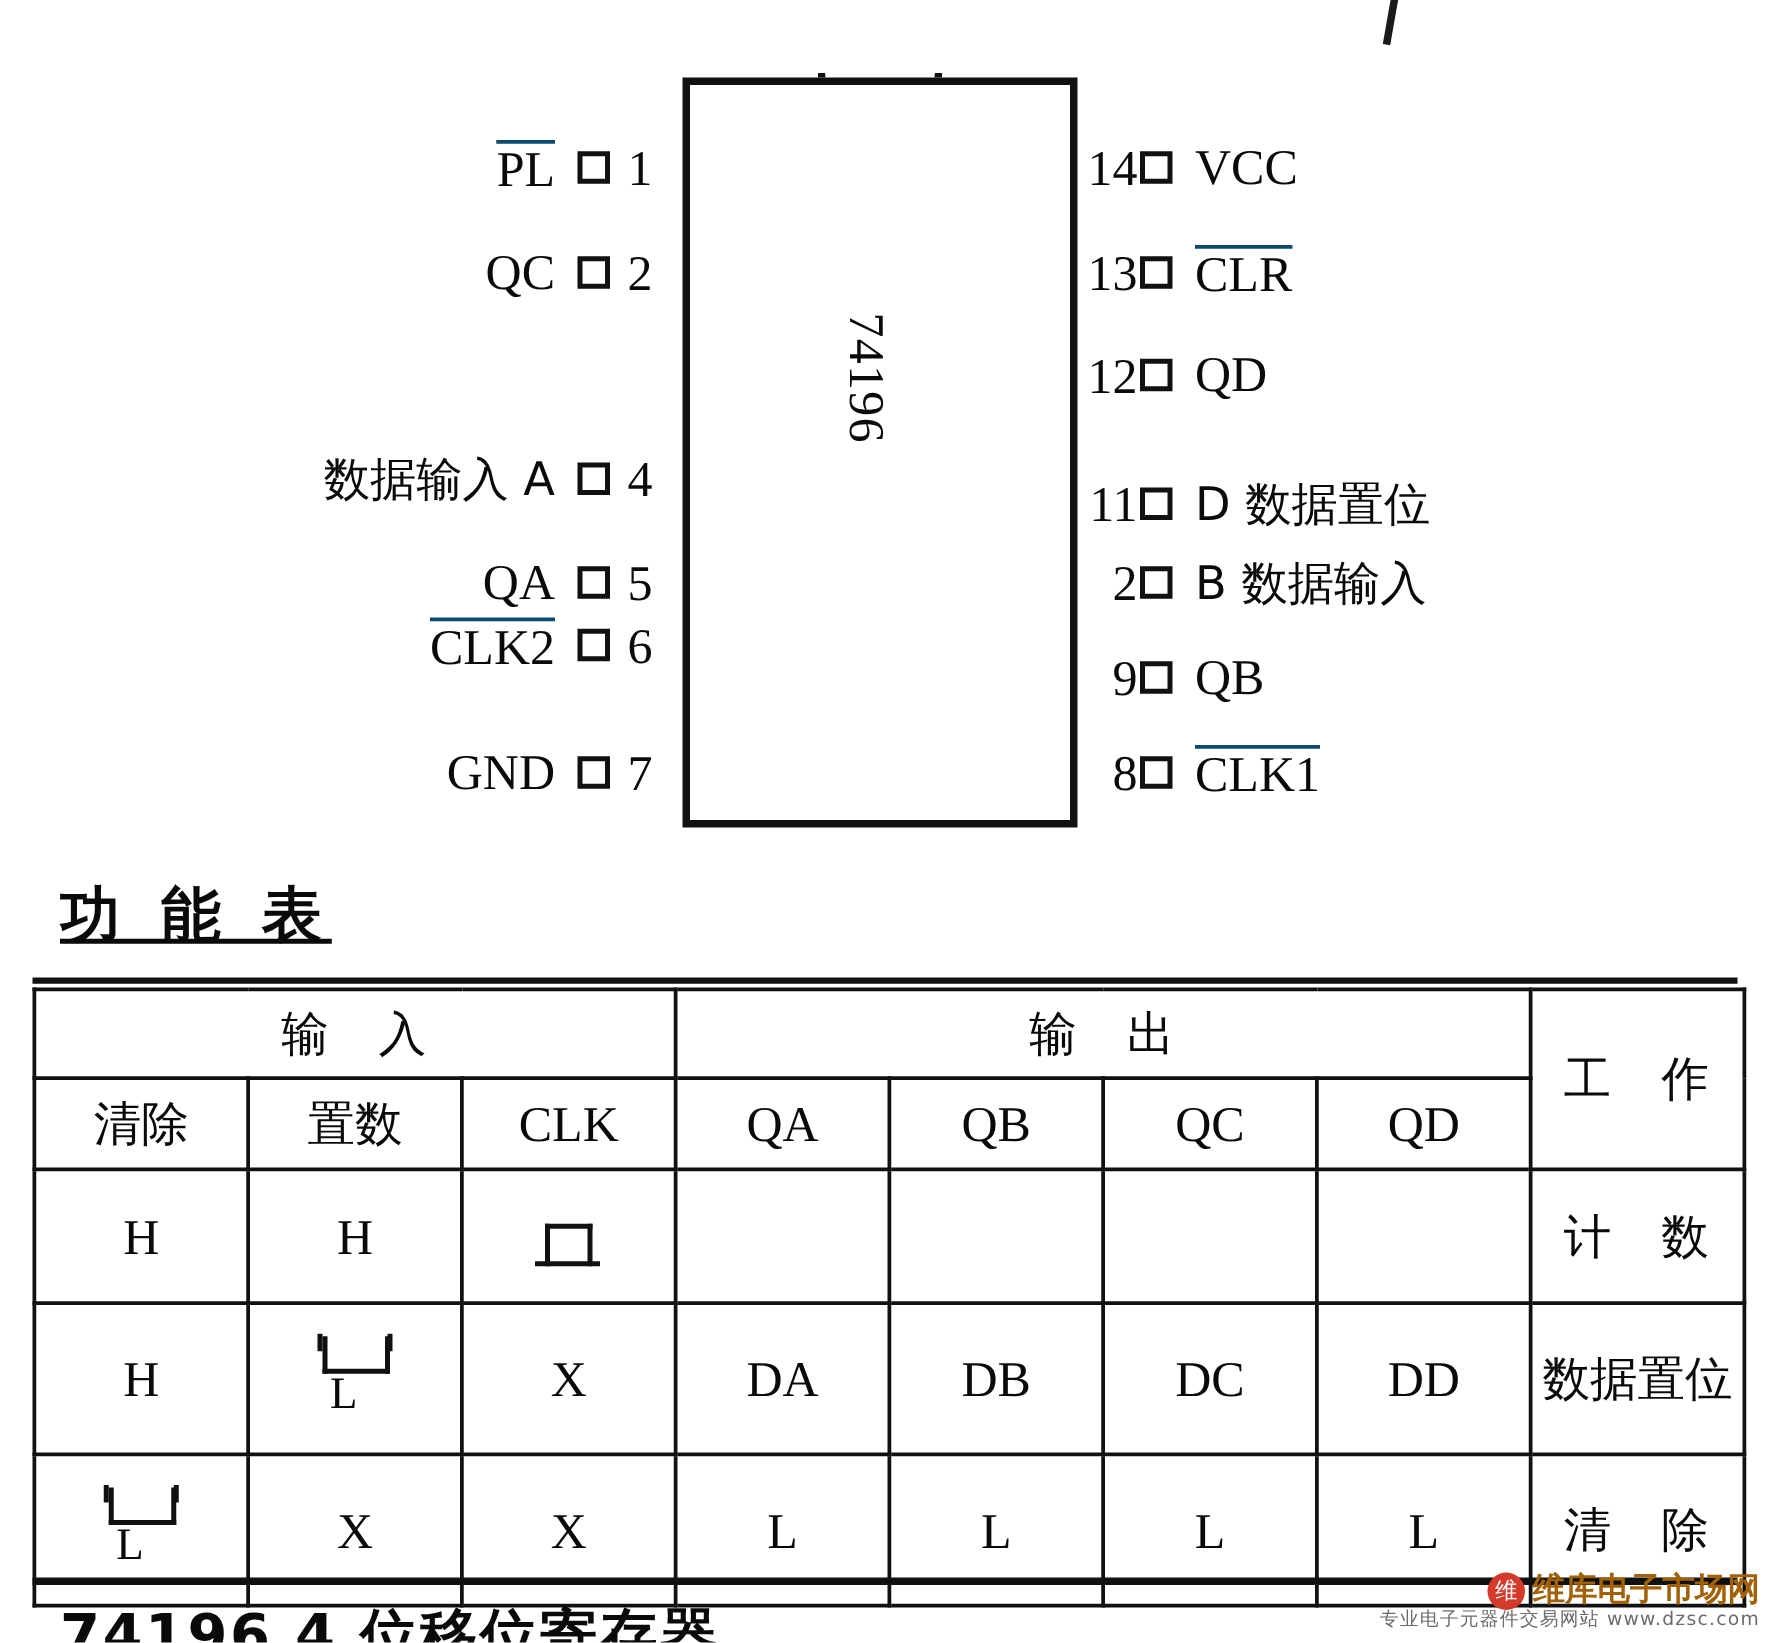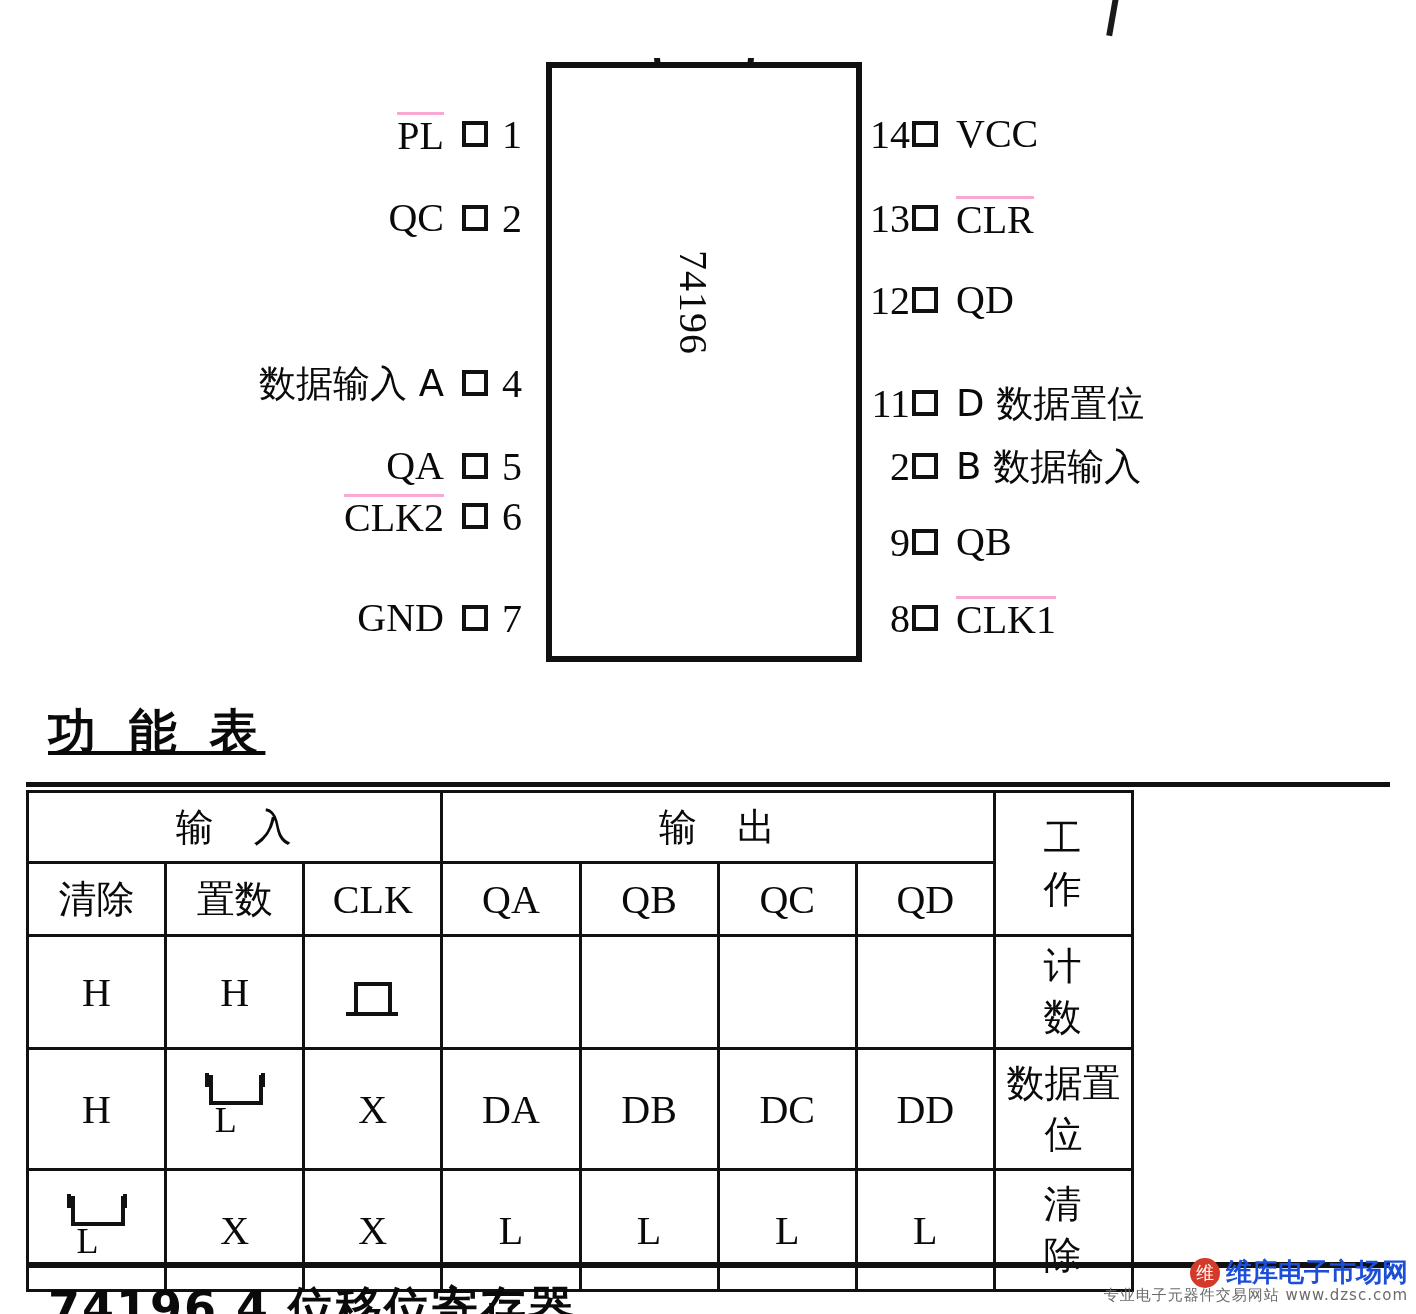--- a/index.html
+++ b/index.html
@@ -92,21 +92,21 @@
   .pin-pad {
     width: 26px;
     height: 26px;
     border: 4px solid #111;
     box-sizing: border-box;
     background: #fff;
   }
   .pin-row.left .pin-pad { margin-left: 18px; }
   .pin-row.right .pin-pad { margin-right: 18px; }
   .ovl {
-    border-top: 3px solid #f9a8d4;
+    border-top: 3px solid #0c4a6e;
     padding-top: 1px;
     display: inline-block;
     line-height: 1;
   }
 
   
   #func-title {
     position: absolute;
     left: 48px;
     top: 700px;
@@ -115,21 +115,21 @@
     letter-spacing: 8px;
     font-weight: 700;
     text-decoration: underline;
   }
 
   
   #func-table {
     position: absolute;
     left: 26px;
     top: 790px;
-    width: 1108px;
+    width: 1371px;
     border-collapse: collapse;
     table-layout: fixed;
   }
   #func-table td, #func-table th {
     border: 3px solid #111;
     text-align: center;
     vertical-align: middle;
     font-size: 40px;
     font-weight: normal;
     padding: 4px 2px;
@@ -252,21 +252,21 @@
     color: #fff;
     font-size: 18px;
     font-family: "DejaVu Sans", sans-serif;
     display: flex;
     align-items: center;
     justify-content: center;
   }
   .wm-text {
     font-size: 26px;
     font-family: "DejaVu Sans", sans-serif;
-    color: #1d4ed8;
+    color: #a16207;
     font-weight: 700;
   }
   .wm-sub {
     font-size: 15px;
     font-family: "DejaVu Sans", sans-serif;
     color: #6b6b6b;
     letter-spacing: 1px;
   }
   #top-stroke {
     position: absolute;

